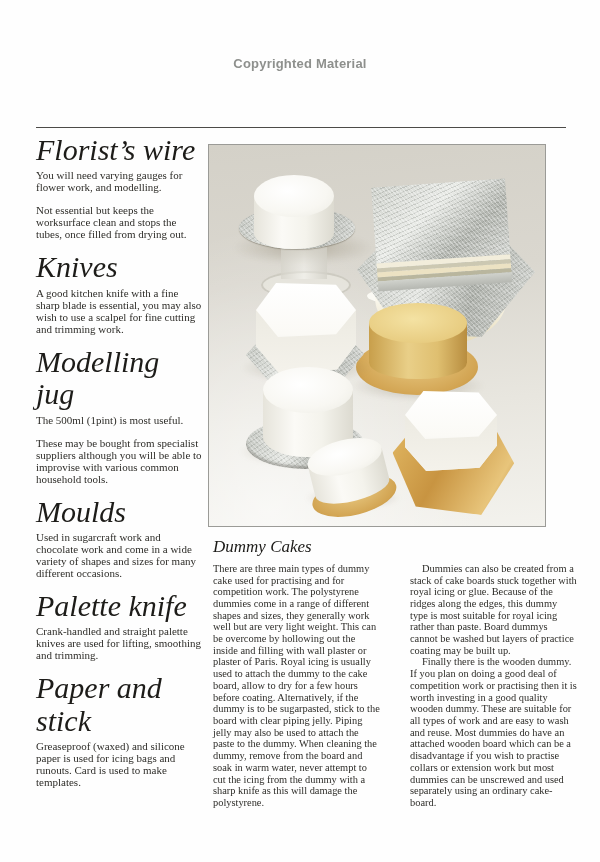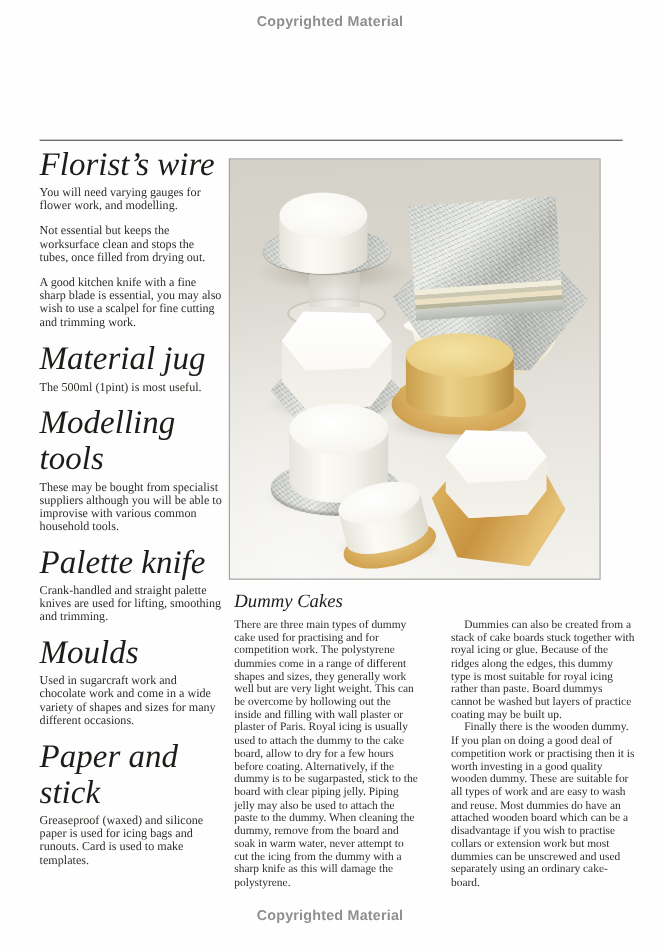--- a/index.html
+++ b/index.html
@@ -2,21 +2,21 @@
 <html><head>
 <meta charset="utf-8">
 <style>
   html,body{margin:0;padding:0;background:#fff;}
   .page{position:relative;width:600px;height:862px;background:#fefefe;overflow:hidden;
         font-family:"Liberation Serif",serif;color:#2b2a27;}
 
   
   .copyright{position:absolute;left:0;width:600px;text-align:center;
              font-family:"Liberation Sans",sans-serif;font-weight:bold;
-             font-size:13px;color:#8e908d;letter-spacing:.2px;}
+             font-size:13px;color:#8e908d;letter-spacing:.2px;margin-top:44px;}
   .copyright.top{top:12px;}
   .copyright.bottom{top:824px;}
 
   
   .rule{position:absolute;left:36px;top:127px;width:530px;height:1px;background:#4c4b48;}
 
   
   .sidebar{position:absolute;left:36px;top:134px;width:166px;}
   .sb{margin:0 0 11px 0;}
   .sb h3{margin:0 0 3px 0;font-size:30px;line-height:1.08;font-style:italic;
@@ -149,37 +149,37 @@
 
   <aside class="sidebar">
     <section class="sb">
       <h3>Florist’s wire</h3>
       <p>You will need varying gauges for flower work, and modelling.</p>
     </section>
     <section class="sb">
       <p>Not essential but keeps the worksurface clean and stops the tubes, once filled from drying out.</p>
     </section>
     <section class="sb">
+      <h3>Knives</h3>
       <p>A good kitchen knife with a fine sharp blade is essential, you may also wish to use a scalpel for fine cutting and trimming work.</p>
     </section>
     <section class="sb">
-      <h3>Material jug</h3>
+      <h3>Modelling jug</h3>
       <p>The 500ml (1pint) is most useful.</p>
     </section>
     <section class="sb">
-      <h3>Modelling tools</h3>
       <p>These may be bought from specialist suppliers although you will be able to improvise with various common household tools.</p>
+    </section>
+    <section class="sb">
+      <h3>Moulds</h3>
+      <p>Used in sugarcraft work and chocolate work and come in a wide variety of shapes and sizes for many different occasions.</p>
     </section>
     <section class="sb">
       <h3>Palette knife</h3>
       <p>Crank-handled and straight palette knives are used for lifting, smoothing and trimming.</p>
-    </section>
-    <section class="sb">
-      <h3>Moulds</h3>
-      <p>Used in sugarcraft work and chocolate work and come in a wide variety of shapes and sizes for many different occasions.</p>
     </section>
     <section class="sb">
       <h3>Paper and stick</h3>
       <p>Greaseproof (waxed) and silicone paper is used for icing bags and runouts. Card is used to make templates.</p>
     </section>
   </aside>
 
   <figure class="photo" aria-label="Polystyrene, board and wooden dummy cakes in round, hexagonal, square and oval shapes on silver and wooden cake boards">
 
     <div class="ph i2-rim"></div>

